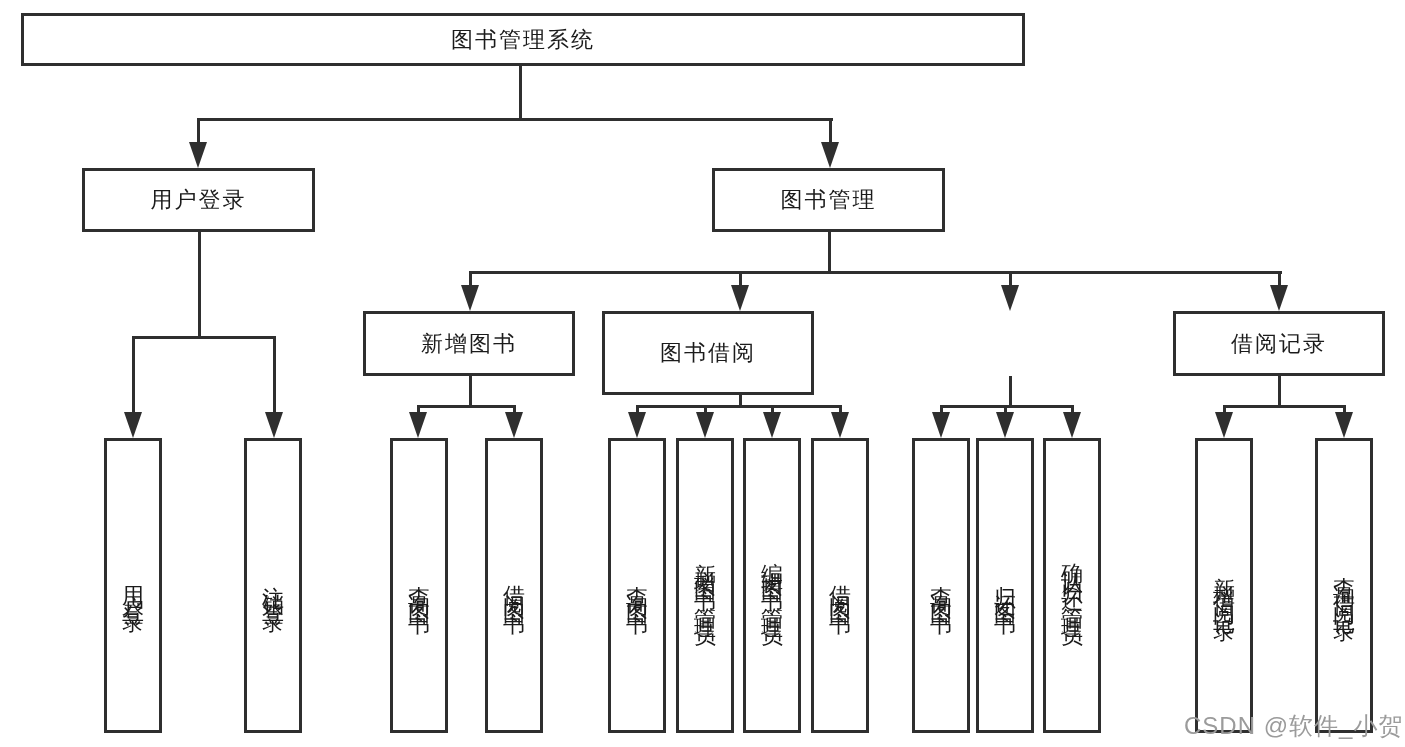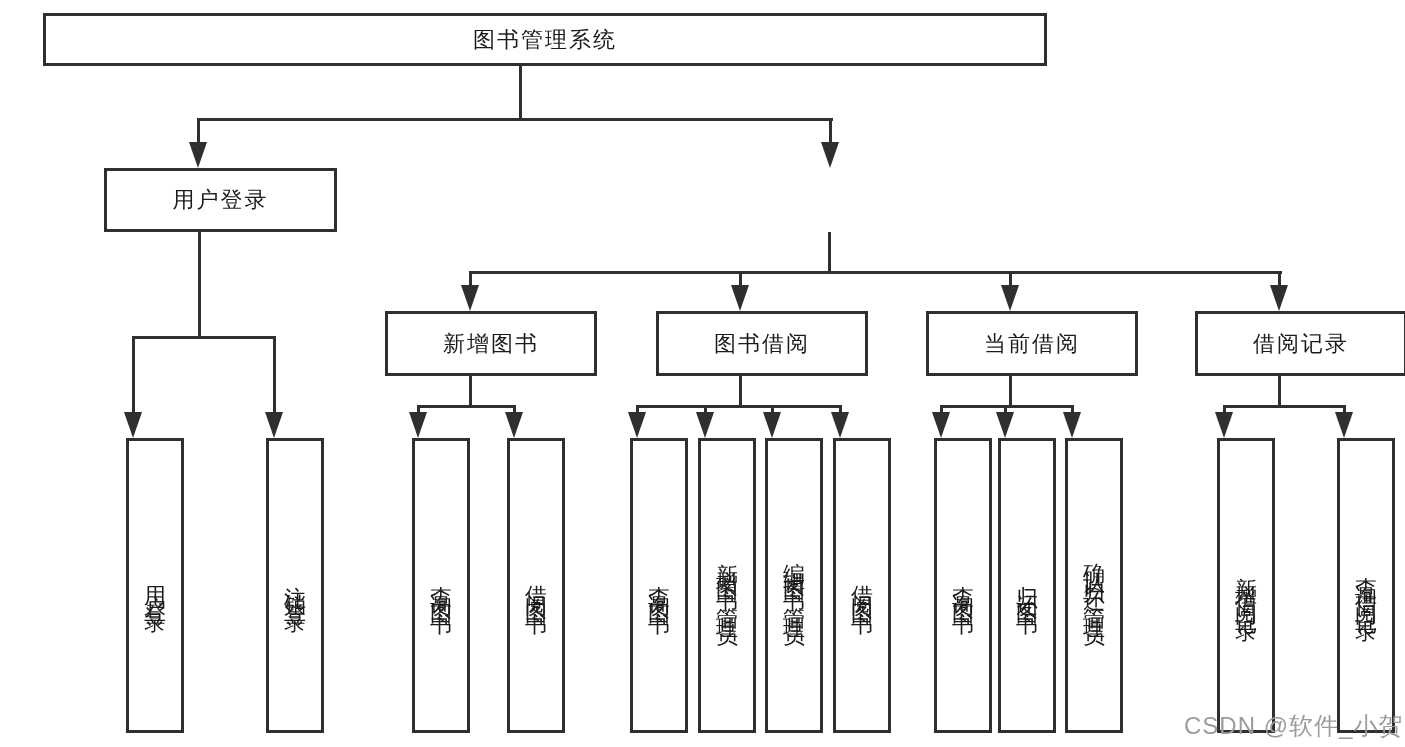--- a/index.html
+++ b/index.html
@@ -22,21 +22,20 @@
     position:absolute;
     box-sizing:border-box;
     border:3px solid var(--box-border);
     background:var(--box-fill);
     color:var(--text);
     display:flex;align-items:center;justify-content:center;
     font-size:22px;
     letter-spacing:2px;
     text-align:left;
     white-space:nowrap;
-    margin-left:22px;
   }
   .vnode{
     writing-mode:vertical-rl;
     text-orientation:mixed;
     letter-spacing:9px;
     line-height:1;
     white-space:normal;
   }
   .line{
     position:absolute;
@@ -114,24 +113,24 @@
       <div class="arrow" style="left: 932px; top: 412px;"></div>
       <div class="arrow" style="left: 996px; top: 412px;"></div>
       <div class="arrow" style="left: 1063px; top: 412px;"></div>
       <div class="arrow" style="left: 1215px; top: 412px;"></div>
       <div class="arrow" style="left: 1335px; top: 412px;"></div>
     </div>
 
   <div class="node" style="left:21px;top:13px;width:1004px;height:53px;">图书管理系统</div>
 
   <div class="node" style="left:82px;top:168px;width:233px;height:64px;">用户登录</div>
+  <div class="node" style="left:712px;top:168px;width:233px;height:64px;">图书管理</div>
 
   <div class="node" style="left:363px;top:311px;width:212px;height:65px;">新增图书</div>
-  <div class="node" style="left:634px;top:311px;width:212px;height:65px;">图书借阅</div>
-  <div class="node" style="left:904px;top:311px;width:212px;height:65px;">当前借阅</div>
+  <div class="node" style="left:602px;top:311px;width:212px;height:84px;">图书借阅</div>
   <div class="node" style="left:1173px;top:311px;width:212px;height:65px;">借阅记录</div>
 
   <div class="node vnode" style="left:104px;top:438px;width:58px;height:295px;">用户登录</div>
   <div class="node vnode" style="left:244px;top:438px;width:58px;height:295px;">注销登录</div>
 
   <div class="node vnode" style="left:390px;top:438px;width:58px;height:295px;">查询图书</div>
   <div class="node vnode" style="left:485px;top:438px;width:58px;height:295px;">借阅图书</div>
 
   <div class="node vnode" style="left:608px;top:438px;width:58px;height:295px;">查询图书</div>
   <div class="node vnode" style="left:676px;top:438px;width:58px;height:295px;">新增图书（管理员）</div>

